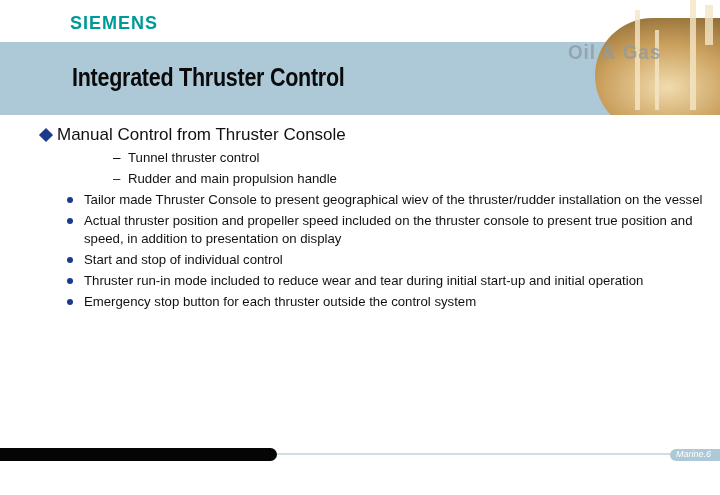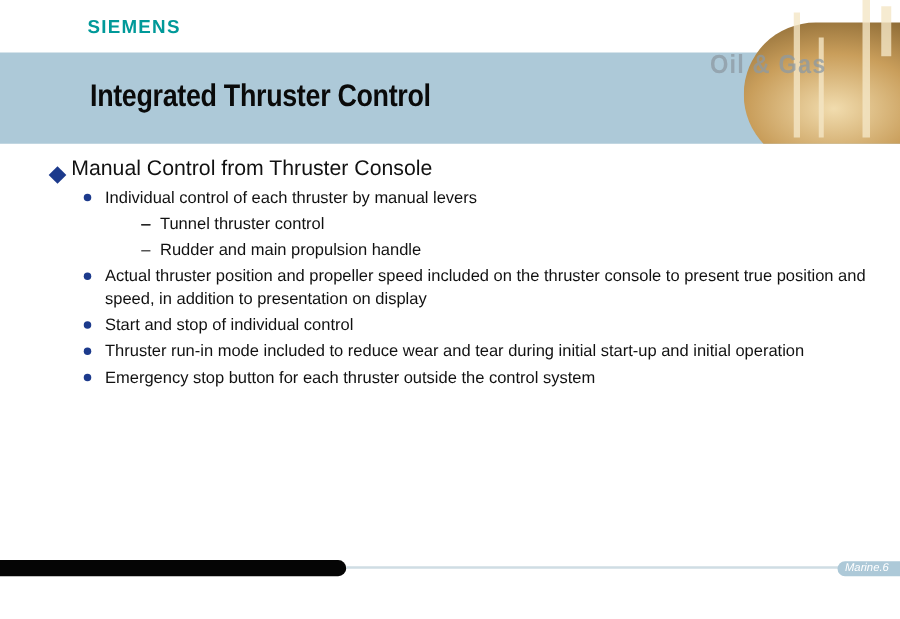--- a/index.html
+++ b/index.html
@@ -1,25 +1,25 @@
 <!DOCTYPE html>
 <html><head>
 <meta charset="utf-8">
 <style>
   html, body { margin:0; padding:0; }
   body { width:720px; height:495px; background:#ffffff; position:relative; overflow:hidden; font-family:"Liberation Sans", sans-serif; }
-  .logo { position:absolute; left:70px; top:13px; font-family:"Liberation Sans", sans-serif; font-weight:bold; font-size:15px; letter-spacing:1px; color:#009999; }
+  .logo { position:absolute; left:70px; top:13px; font-family:"Liberation Sans", sans-serif; font-weight:bold; font-size:18px; letter-spacing:1px; color:#009999; }
   .band { position:absolute; left:0; top:42px; width:720px; height:73px; background:#adc9d8; }
   .title { position:absolute; left:72px; top:63px; font-family:"Liberation Sans", sans-serif; font-weight:bold; font-size:25px; color:#0a0a0a; transform:scaleX(0.86); transform-origin:left center; letter-spacing:-0.3px; white-space:nowrap; }
   .photo { position:absolute; left:595px; top:0; width:125px; height:115px; overflow:hidden; }
   .photo .disc { position:absolute; left:0; top:18px; width:180px; height:115px; border-radius:60px 0 0 60px; background:radial-gradient(ellipse at 40% 60%, #f1dcae 0%, #c99e5b 45%, #8c6a35 80%, #d8bd88 100%); }
   .photo .tower { position:absolute; background:#f4e6c6; opacity:0.8; }
   .brand { position:absolute; left:568px; top:40px; font-family:"Liberation Sans", sans-serif; font-weight:bold; font-size:21px; color:#8d9aa3; opacity:0.75; letter-spacing:1px; transform:scaleX(0.9); transform-origin:left center; white-space:nowrap; }
   .content { position:absolute; left:38px; top:125px; width:670px; color:#111; }
-  .l1 { display:flex; align-items:flex-end; font-size:17px; margin-bottom:4px; }
+  .l1 { display:flex; align-items:center; font-size:17px; margin-bottom:4px; }
   .l1 .diamond { width:10px; height:10px; background:#1c3a8c; transform:rotate(45deg); margin:0 6px 0 3px; }
   .l2 { position:relative; padding-left:46px; font-size:13.2px; line-height:17.5px; margin-bottom:3.5px; }
   .l2 .dot { position:absolute; left:29px; top:6px; width:6px; height:6px; border-radius:50%; background:#1c3a8c; }
   .l3 { position:relative; padding-left:90px; font-size:13.2px; line-height:17.5px; margin-bottom:3.5px; }
   .l3 .dash { position:absolute; left:75px; top:0; }
   .footer-bar { position:absolute; left:0; top:448px; width:277px; height:13px; background:#050505; border-radius:0 7px 7px 0; }
   .footer-text { position:absolute; left:63px; top:472px; font-family:"Liberation Sans", sans-serif; font-size:8px; font-weight:bold; color:#ffffff; letter-spacing:4.4px; white-space:nowrap; }
   .footer-line { position:absolute; left:277px; top:453px; width:395px; height:2px; background:#cfdde4; }
   .page-tag { position:absolute; left:670px; top:449px; width:50px; height:12px; background:#adc9d8; border-radius:6px 0 0 6px; }
   .page-text { position:absolute; left:676px; top:449px; font-family:"Liberation Sans", sans-serif; font-size:9px; color:#ffffff; white-space:nowrap;font-style:italic; }
@@ -42,24 +42,24 @@
 <div class="brand">Oil &amp; Gas</div>
 
 <div class="title">Integrated Thruster Control</div>
 
 <div class="content">
   <div class="l1">
     <span class="diamond"></span>
     <span>Manual Control from Thruster Console</span>
   </div>
   <div id="items">
-      <div class="l2"><span class="dot"></span><span>Individual control of each thruster by manual levers</span></div>
       <div class="l3"><span class="dash">–</span></div>
       <div class="l3"><span class="dash">–</span><span>Tunnel thruster control</span></div>
       <div class="l3"><span class="dash">–</span><span>Rudder and main propulsion handle</span></div>
+      <div class="l2"><span class="dot"></span><span>Tailor made Thruster Console to present geographical wiev of the thruster/rudder installation on the vessel</span></div>
       <div class="l2"><span class="dot"></span><span>Actual thruster position and propeller speed included on the thruster console to present true position and speed, in addition to presentation on display</span></div>
       <div class="l2"><span class="dot"></span><span>Start and stop of individual control</span></div>
       <div class="l2"><span class="dot"></span><span>Thruster run-in mode included to reduce wear and tear during initial start-up and initial operation</span></div>
       <div class="l2"><span class="dot"></span><span>Emergency stop button for each thruster outside the control system</span></div>
     </div>
 </div>
 
 <div class="footer-bar"></div>
 <div class="footer-text">Solutions for Oil &amp; Gas</div>
 <div class="footer-line"></div>

